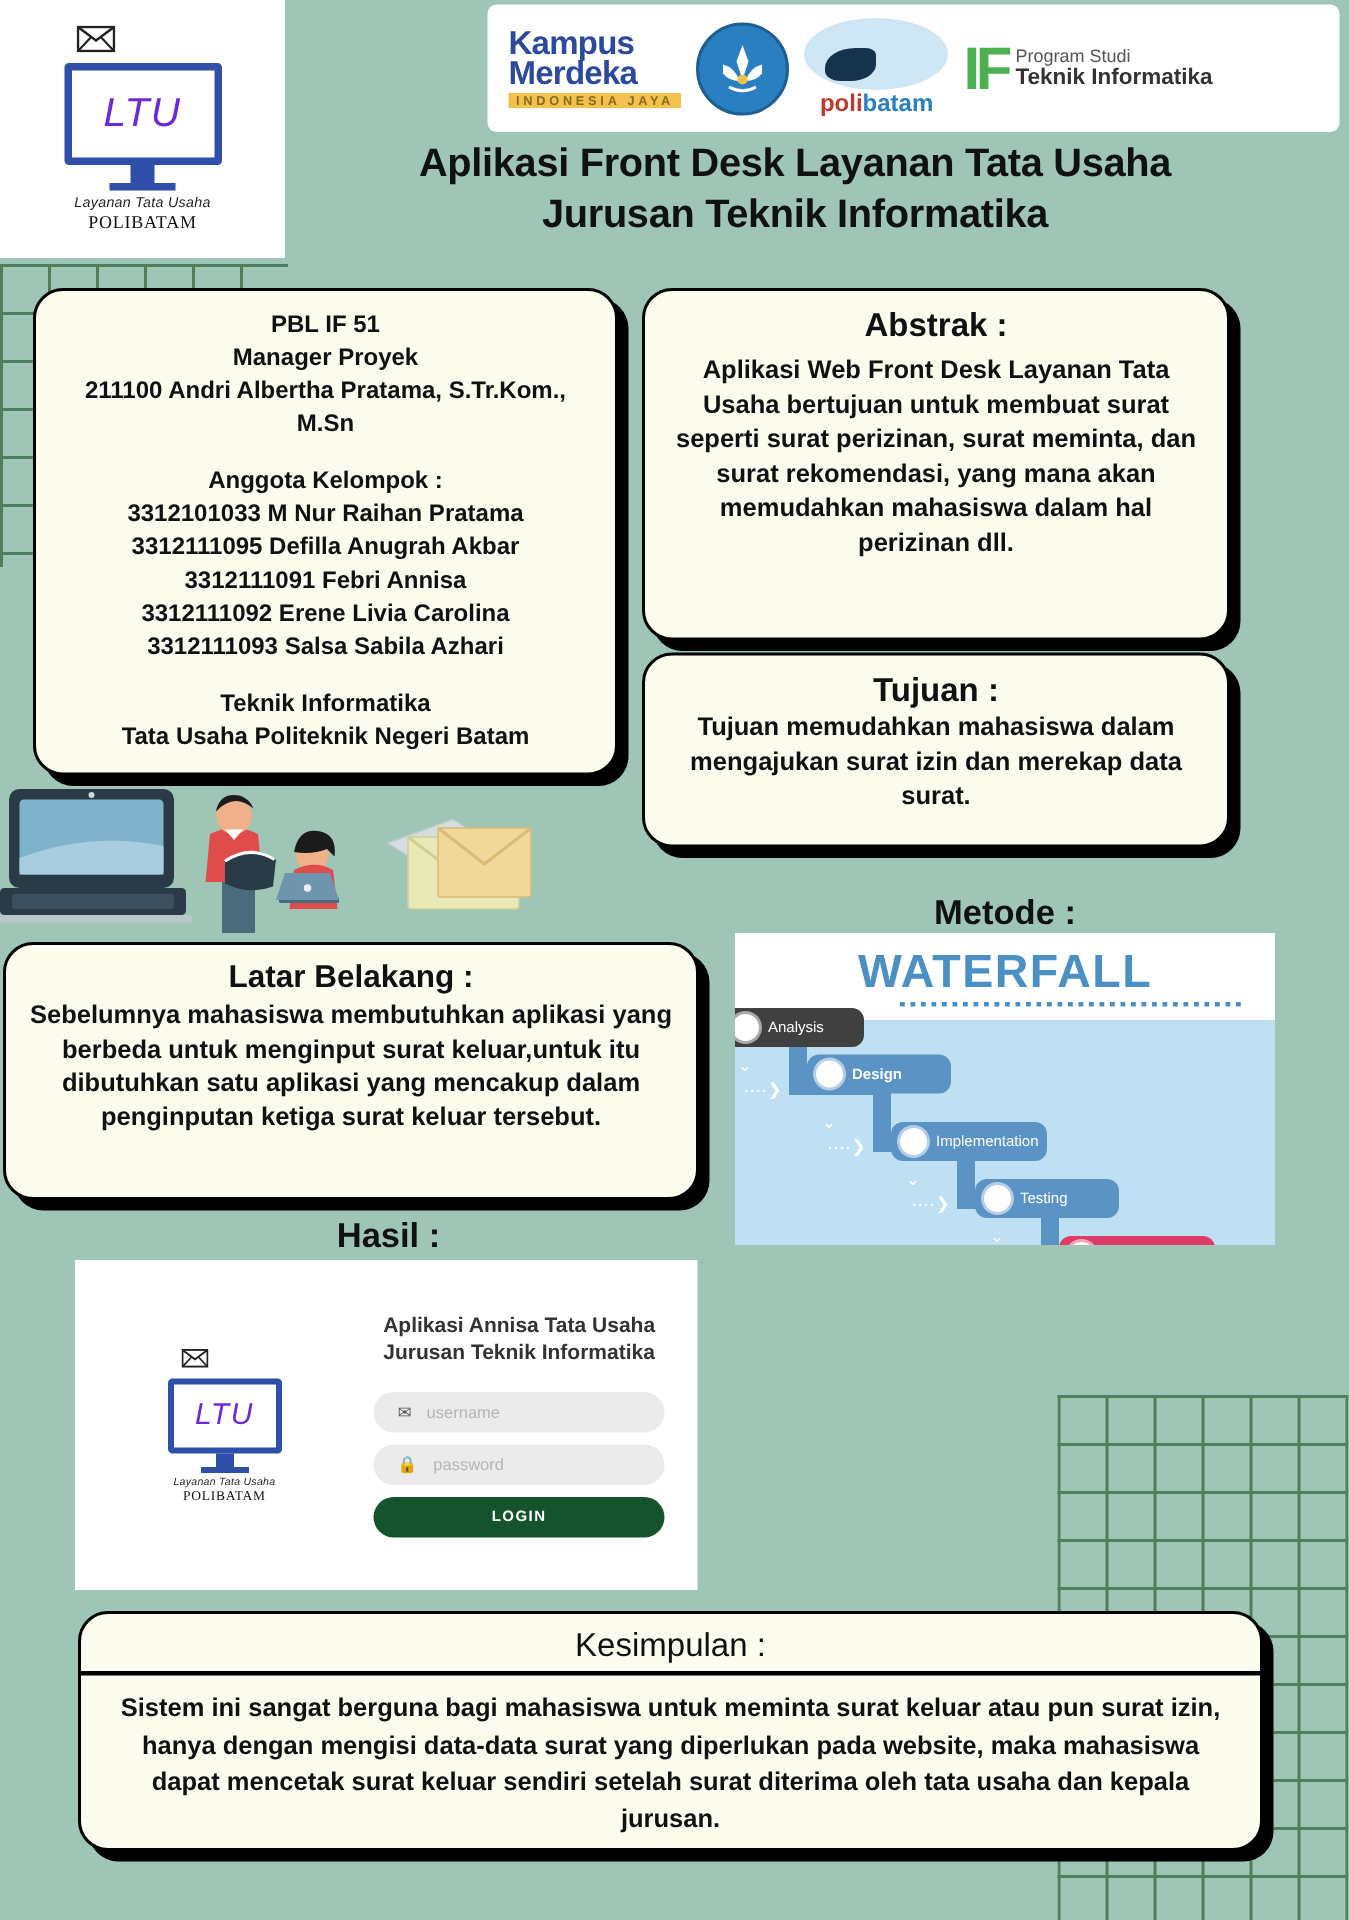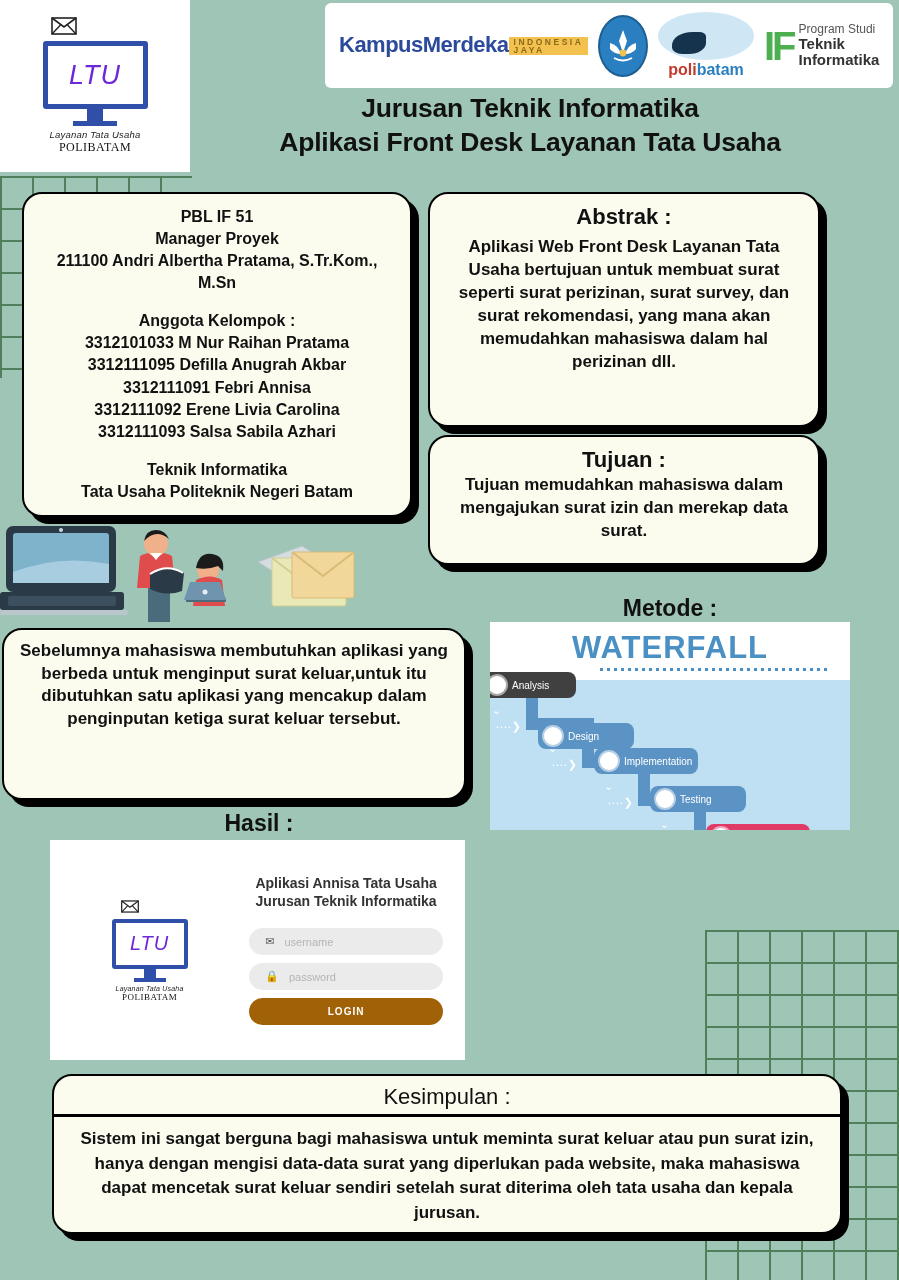--- a/index.html
+++ b/index.html
@@ -40,21 +40,21 @@
   .ltu-stand { width: 16px; height: 12px; background: #2f4fa8; }
   .ltu-base  { width: 44px; height: 5px; background: #2f4fa8; margin-bottom: 3px; }
   .ltu-cap1 { font-size: 9.5px; color: #222; font-style: italic; letter-spacing: .2px; }
   .ltu-cap2 { font-size: 12px; color: #111; font-family: "Liberation Serif", serif; letter-spacing: .5px; }
 
   #logo-strip {
     position: absolute; left: 325px; top: 3px; width: 568px; height: 85px;
     background: #ffffff; border-radius: 6px; z-index: 3;
     display: flex; align-items: center; gap: 10px; padding: 0 14px;
   }
-  .km-block { display: flex; flex-direction: row; align-items: flex-start; line-height: .95; }
+  .km-block { display: flex; flex-direction: column; align-items: flex-start; line-height: .95; }
   .km-1 { font-size: 22px; font-weight: bold; color: #2b4a9b; letter-spacing: -.5px; }
   .km-2 { font-size: 22px; font-weight: bold; color: #2b4a9b; letter-spacing: -.5px; }
   .km-3 { font-size: 8.5px; font-weight: bold; color: #8a6a20; letter-spacing: 2.5px;
           background: #f2c14e; padding: 1px 5px; margin-top: 2px; }
   .tut-logo {
     width: 62px; height: 62px; border-radius: 50%;
     background: #2a7fc1; display: flex; align-items: center; justify-content: center;
     border: 2px solid #1e5f93;
   }
   .poli-block { display: flex; flex-direction: column; align-items: center; }
@@ -161,21 +161,21 @@
   .login-left .ltu-cap2 { font-size: 9px; }
   .login-right { width: 52%; padding-right: 22px; }
   .login-title { font-size: 14px; font-weight: bold; color: #333; text-align: center; line-height: 1.25; margin-bottom: 18px; }
   .login-field {
     height: 27px; background: #ebebeb; border-radius: 14px; display: flex; align-items: center;
     padding-left: 16px; gap: 10px; margin-bottom: 8px;
   }
   .login-field .fi { font-size: 11px; color: #555; }
   .login-field .ph { font-size: 11px; color: #b5b5b5; }
   .login-btn {
-    height: 27px; background: #a16207; border-radius: 14px; color: #fff;
+    height: 27px; background: #14532d; border-radius: 14px; color: #fff;
     display: flex; align-items: center; justify-content: center;
     font-size: 10px; font-weight: bold; letter-spacing: 1px; margin-top: 8px;
   }
 </style>
 </head>
 <body>
 
 <div class="grid" id="grid-left"></div>
 <div class="grid" id="grid-bottom"></div>
 
@@ -221,43 +221,43 @@
   <div class="if-block">
     <span class="if-mark">IF</span>
     <span class="if-text">
       <div class="if-t1">Program Studi</div>
       <div class="if-t2">Teknik Informatika</div>
     </span>
   </div>
 </div>
 
 <div id="poster-title">
+  <div>Aplikasi Front Desk Layanan Tata Usaha</div>
   <div>Jurusan Teknik Informatika</div>
-  <div>Aplikasi Front Desk Layanan Tata Usaha</div>
 </div>
 
 <div class="card" id="card-team">
   <div class="line">PBL IF 51</div>
   <div class="line">Manager Proyek</div>
   <div class="line">211100  Andri Albertha Pratama, S.Tr.Kom., M.Sn</div>
   <div class="blank"></div>
   <div class="line">Anggota Kelompok :</div>
   <div class="line">3312101033 M Nur Raihan Pratama</div>
   <div class="line">3312111095 Defilla Anugrah Akbar</div>
   <div class="line">3312111091 Febri Annisa</div>
   <div class="line">3312111092 Erene Livia Carolina</div>
   <div class="line">3312111093 Salsa Sabila Azhari</div>
   <div class="blank"></div>
   <div class="line">Teknik Informatika</div>
   <div class="line">Tata Usaha Politeknik  Negeri Batam</div>
 </div>
 
 <div class="card" id="card-abstrak">
   <h2>Abstrak :</h2>
-  <p>Aplikasi Web Front Desk Layanan Tata Usaha bertujuan untuk membuat surat seperti surat perizinan, surat survey, dan surat rekomendasi, yang mana akan memudahkan mahasiswa dalam hal perizinan dll.</p>
+  <p>Aplikasi Web Front Desk Layanan Tata Usaha bertujuan untuk membuat surat seperti surat perizinan, surat meminta, dan surat rekomendasi, yang mana akan memudahkan mahasiswa dalam hal perizinan dll.</p>
 </div>
 
 <div class="card" id="card-tujuan">
   <h2>Tujuan :</h2>
   <p>Tujuan memudahkan mahasiswa dalam mengajukan surat izin dan merekap data surat.</p>
 </div>
 
 <div id="illustrations">
   <svg width="370" height="105" viewBox="0 0 370 105">
 
@@ -294,20 +294,21 @@
       <path d="M258 42 l44 -16 l38 24 l-44 16 z" fill="#d4dde0" stroke="#b9c6cc" stroke-width="1"></path>
       <rect x="272" y="38" width="74" height="48" rx="2" fill="#e8e9b6" stroke="#cfcf93" stroke-width="1"></rect>
       <path d="M272 38 L309 66 L346 38" fill="none" stroke="#cfcf93" stroke-width="2"></path>
       <rect x="292" y="32" width="62" height="46" rx="2" fill="#f2d79a" stroke="#d9bb77" stroke-width="1"></rect>
       <path d="M292 32 L323 56 L354 32" fill="none" stroke="#d9bb77" stroke-width="2"></path>
     </g>
   </svg>
 </div>
 
 <div class="card" id="card-latar">
+  <h2>Latar Belakang :</h2>
   <p>Sebelumnya mahasiswa membutuhkan aplikasi yang berbeda untuk menginput surat keluar,untuk itu dibutuhkan satu aplikasi yang mencakup dalam penginputan ketiga surat keluar tersebut.</p>
 </div>
 
 <div id="metode-heading">Metode :</div>
 <div id="waterfall-img">
   <div class="wf-title">WATERFALL</div>
   <div class="wf-dots"></div>
   <div class="wf-water"></div>
 
   <div class="wf-ribbon" style="left:-10px; top:58px; width:58px; height:12px;"></div>
@@ -328,21 +329,21 @@
   <div class="wf-arrow" style="left:62px; top:134px;">‧‧‧‧❯</div>
   <div class="wf-arrow" style="left:114px; top:158px;">⌄</div>
   <div class="wf-arrow" style="left:118px; top:172px;">‧‧‧‧❯</div>
   <div class="wf-arrow" style="left:170px; top:196px;">⌄</div>
   <div class="wf-arrow" style="left:174px; top:210px;">‧‧‧‧❯</div>
 
   <div class="wf-step" style="left:-8px; top:50px; width:94px; background:#404040;">
     <span class="wf-node"></span>
     <span>Analysis</span>
   </div>
-  <div class="wf-step" style="left:48px; top:101px; width:96px; background:#5b93c4;">
+  <div class="wf-step" style="left:48px; top:81px; width:96px; background:#5b93c4;font-weight:bold;">
     <span class="wf-node"></span>
     <span>Design</span>
   </div>
   <div class="wf-step" style="left:104px; top:126px; width:104px; background:#5b93c4;">
     <span class="wf-node"></span>
     <span>Implementation</span>
   </div>
   <div class="wf-step" style="left:160px; top:164px; width:96px; background:#5b93c4;">
     <span class="wf-node"></span>
     <span>Testing</span>

